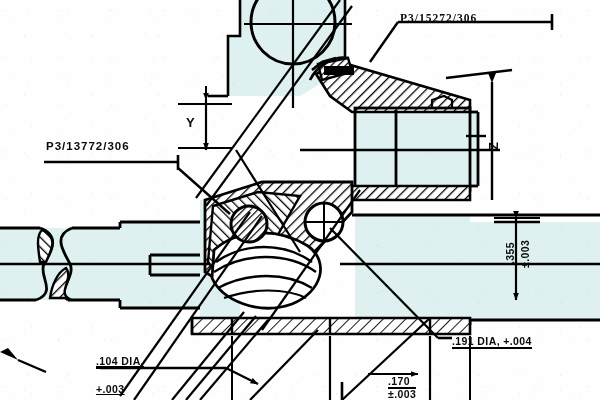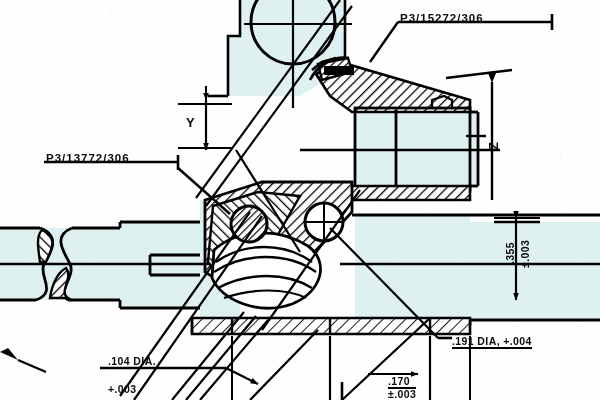--- a/index.html
+++ b/index.html
@@ -256,41 +256,41 @@
   </g>
 
   <g>
     <path d="M0,352 L18,360 L8,348 Z" fill="#000"></path>
     <line x1="18" y1="360" x2="46" y2="372" stroke="#000" stroke-width="2.4"></line>
   </g>
 
   </g>
 </svg>
 
-<div class="lbl lbl-part" style="left:400px; top:12px;">P3/15272/306</div>
-
-<div class="lbl lbl-part" style="left:46px; top:152px;">P3/13772/306</div>
+<div class="lbl lbl-part" style="left:400px; top:12px;font-family:Liberation Serif, serif;">P3/15272/306</div>
+
+<div class="lbl lbl-part" style="left:46px; top:140px;">P3/13772/306</div>
 
 <div class="lbl lbl-mark" style="left:186px; top:115px;">Y</div>
 
 <div class="lbl lbl-mark rot90" style="left:486px; top:150px;">Z</div>
 
 <div class="lbl lbl-dim rot90" style="left:504px; top:264px;">.355</div>
 
 <div class="lbl lbl-dim rot90" style="left:519px; top:268px;">±.003</div>
 
 <div class="stack" style="left:352px; top:376px;margin-left:36px;">
   <div class="underline">.170</div>
   <div>±.003</div>
 </div>
 
 <div class="stack" style="left:452px; top:336px;">
   <div class="lbl-note underline" style="font-size:10.5px;">.191 DIA, +.004</div>
 </div>
 
-<div class="stack" style="left:108px; top:356px;">
+<div class="stack" style="left:96px; top:356px;text-decoration:underline;">
   <div class="lbl-note underline" style="font-size:10.5px;">.104 DIA.</div>
   <div class="lbl-note" style="font-size:10.5px;margin-top:15px;">+.003</div>
 </div>
 
 <div class="grain"></div>
 
 </div>
 
 </body></html>

